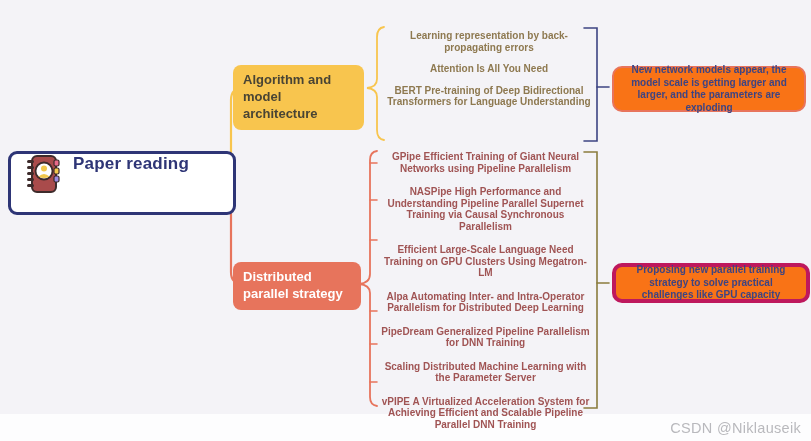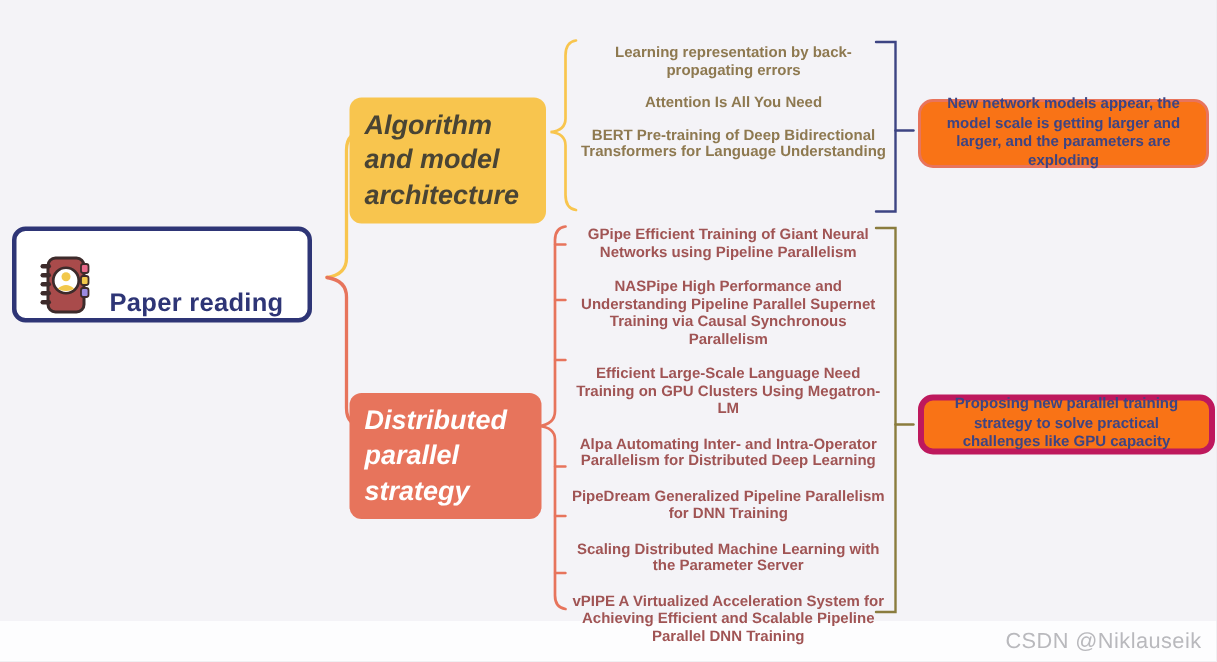--- a/index.html
+++ b/index.html
@@ -3,29 +3,29 @@
 <meta charset="utf-8">
 <style>
   html,body{margin:0;padding:0;background:#e9e9ee;}
   .canvas{
     position:relative;width:811px;height:441px;background:#f4f3f7;
     overflow:hidden;font-family:"Liberation Sans","DejaVu Sans",sans-serif;
   }
   .bottom-strip{position:absolute;left:0;right:0;bottom:0;height:27px;background:#fdfdfe;}
   
   .root{
-    position:absolute;left:8px;top:151px;width:200px;height:64px;
+    position:absolute;left:8px;top:151px;width:228px;height:64px;
     background:#ffffff;border:3px solid #2e3576;border-radius:9px;
-    display:flex;align-items:flex-end;gap:12px;padding:0 0 0 14px;box-sizing:border-box;
+    display:flex;align-items:flex-start;gap:12px;padding:0 0 0 14px;box-sizing:border-box;
   }
   .root-label{color:#2e3576;font-size:17px;font-weight:bold;letter-spacing:.2px;}
   
   .topic{
     position:absolute;border-radius:8px;box-sizing:border-box;
-    font-size:18px;font-weight:600;line-height:1.3;padding:7px 10px;font-style:italic;
+    font-size:13px;font-weight:600;line-height:1.3;padding:7px 10px;
   }
   .topic-algo{left:233px;top:65px;width:131px;background:#f8c54e;color:#494434;}
   .topic-dist{left:233px;top:262px;width:128px;background:#e7745c;color:#ffffff;}
   
   .papers{
     position:absolute;display:flex;flex-direction:column;
   }
   .papers-top{left:386px;top:30px;width:206px;gap:10px;}
   .papers-bottom{left:379px;top:151px;width:213px;gap:12px;}
   .paper{

